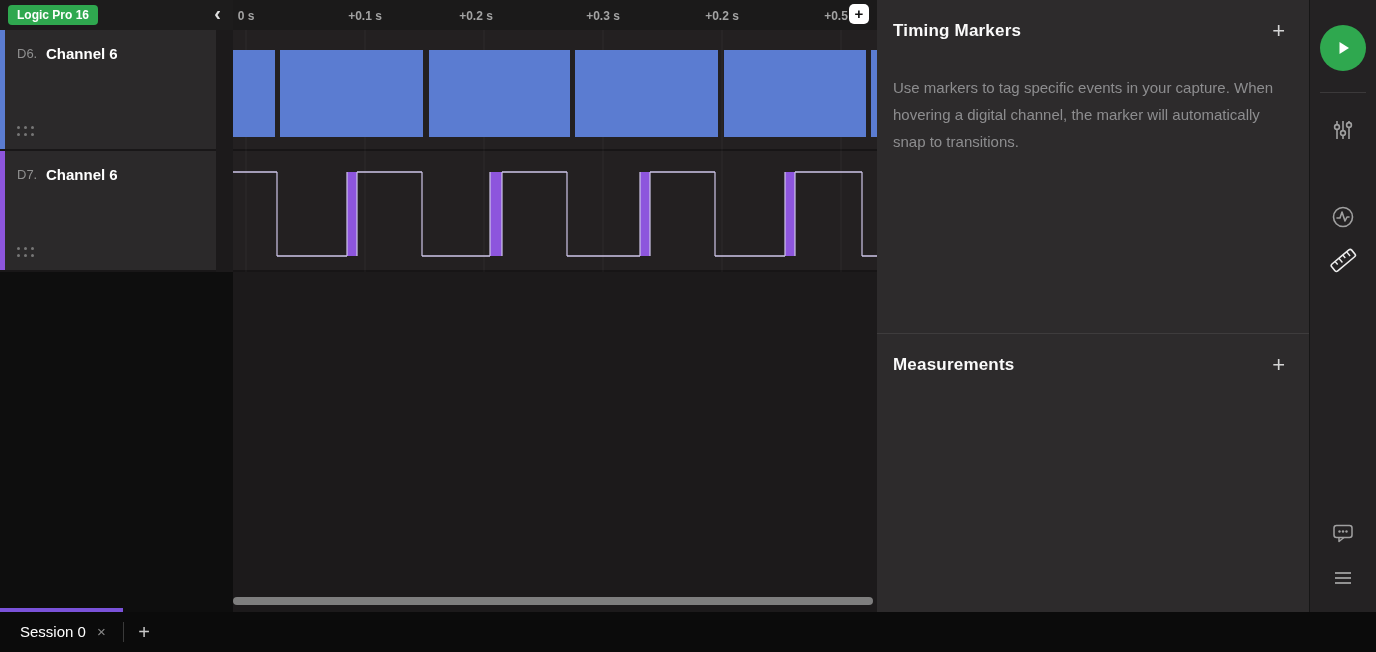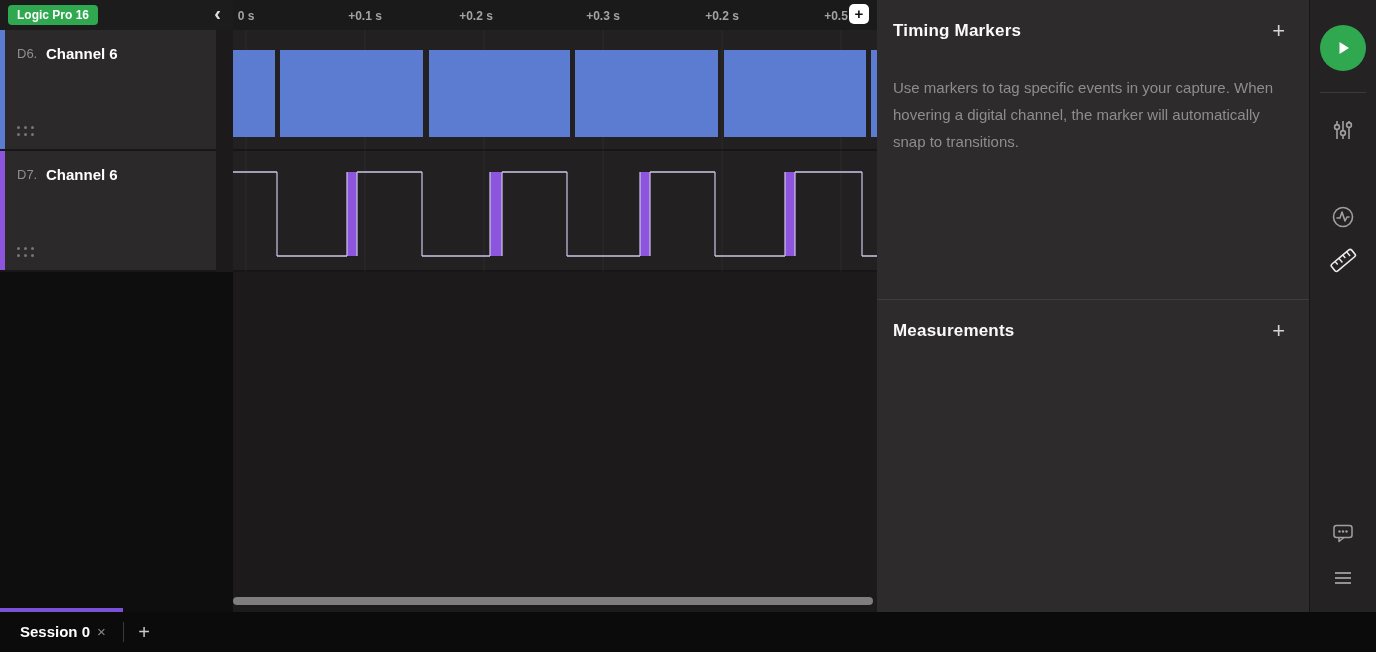--- a/index.html
+++ b/index.html
@@ -28,37 +28,37 @@
   .row-wave { position:absolute; left:233px; top:0; width:644px; height:100%; background:#232021; border-bottom:2px solid #171516; cursor:crosshair; }
   .row-wave svg { position:absolute; left:0; top:0; }
 
   .below-left { position:absolute; left:0; top:272px; width:233px; height:340px; background:#0e0e0e; }
   .hscroll { position:absolute; left:233px; top:596px; width:644px; height:10px; }
   .hscroll .thumb { position:absolute; left:0; top:1px; width:640px; height:8px; border-radius:4px; background:#7e7e7e; cursor:pointer; }
 
   
   .side-panel { position:absolute; left:877px; top:0; width:432px; height:612px; background:#2d2b2c; }
   .section { position:relative; padding:0 24px 0 16px; }
-  .sec1 { height:300px; border-bottom:1px solid #3e3c3d; }
+  .sec1 { height:334px; border-bottom:1px solid #3e3c3d; }
   .section-head { display:flex; justify-content:space-between; align-items:center; padding-top:20px; }
   .section-head h2 { font-size:17px; font-weight:700; color:#fafafa; letter-spacing:.2px; }
   .plus-btn { background:none; border:none; color:#d4d4d4; font-size:22px; font-weight:400; line-height:1; cursor:pointer; }
   .desc { margin-top:32px; font-size:15px; line-height:27px; color:#8d8d8f; max-width:392px; }
 
   
   .toolbar { position:absolute; left:1309px; top:0; width:67px; height:612px; background:#242223; border-left:1px solid #161616; }
   .play { position:absolute; left:50%; transform:translateX(-50%); top:25px; width:46px; height:46px; border-radius:50%; background:#2fa84f; border:none; cursor:pointer; display:flex; align-items:center; justify-content:center; }
   .tb-divider { position:absolute; left:10px; right:10px; top:92px; height:1px; background:#3b393a; }
   .tb-btn { position:absolute; left:50%; transform:translateX(-50%); width:40px; height:40px; background:none; border:none; cursor:pointer; display:flex; align-items:center; justify-content:center; }
 
   
   .bottom-bar { position:absolute; left:0; top:612px; width:1376px; height:40px; background:#0b0b0b; overflow:visible; }
   .session-tab { position:absolute; left:0; top:0; width:123px; height:40px; cursor:pointer; }
   .tab-line { position:absolute; left:0; top:-4px; width:123px; height:4px; background:#7a52d9; }
-  .session-label { position:absolute; left:20px; top:11px; font-size:15px; font-weight:700; color:#fff; }
+  .session-label { position:absolute; left:20px; top:11px; font-size:15px; font-weight:400; color:#fff; }
   .tab-close { position:absolute; left:97px; top:11px; font-size:15px; color:#8a8a8a; cursor:pointer; }
   .tab-divider { position:absolute; left:123px; top:10px; width:1px; height:20px; background:#3a3a3a; }
   .add-tab { position:absolute; left:132px; top:8px; width:24px; height:24px; background:none; border:none; color:#c9c9c9; font-size:20px; line-height:22px; cursor:pointer; }
 </style>
 </head>
 <body>
 
 <div id="root">
 
   <div class="main">

